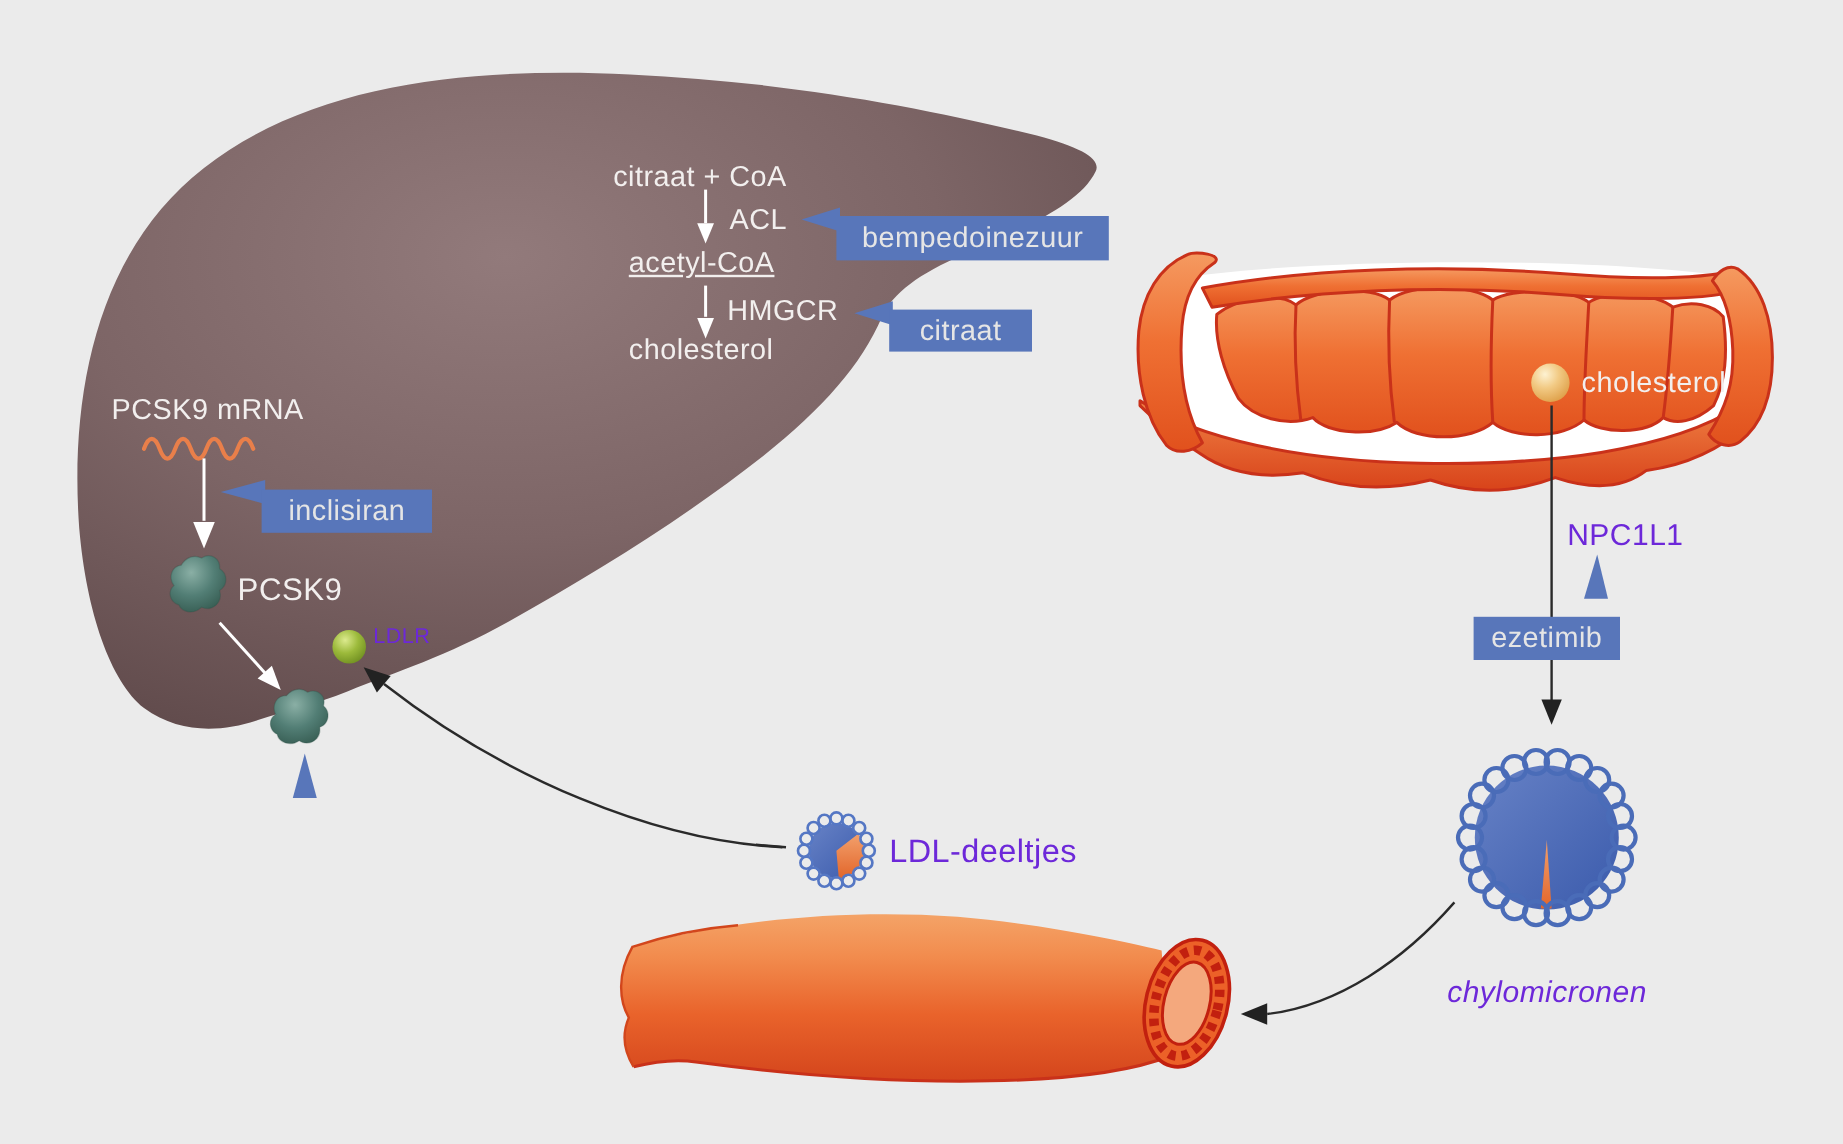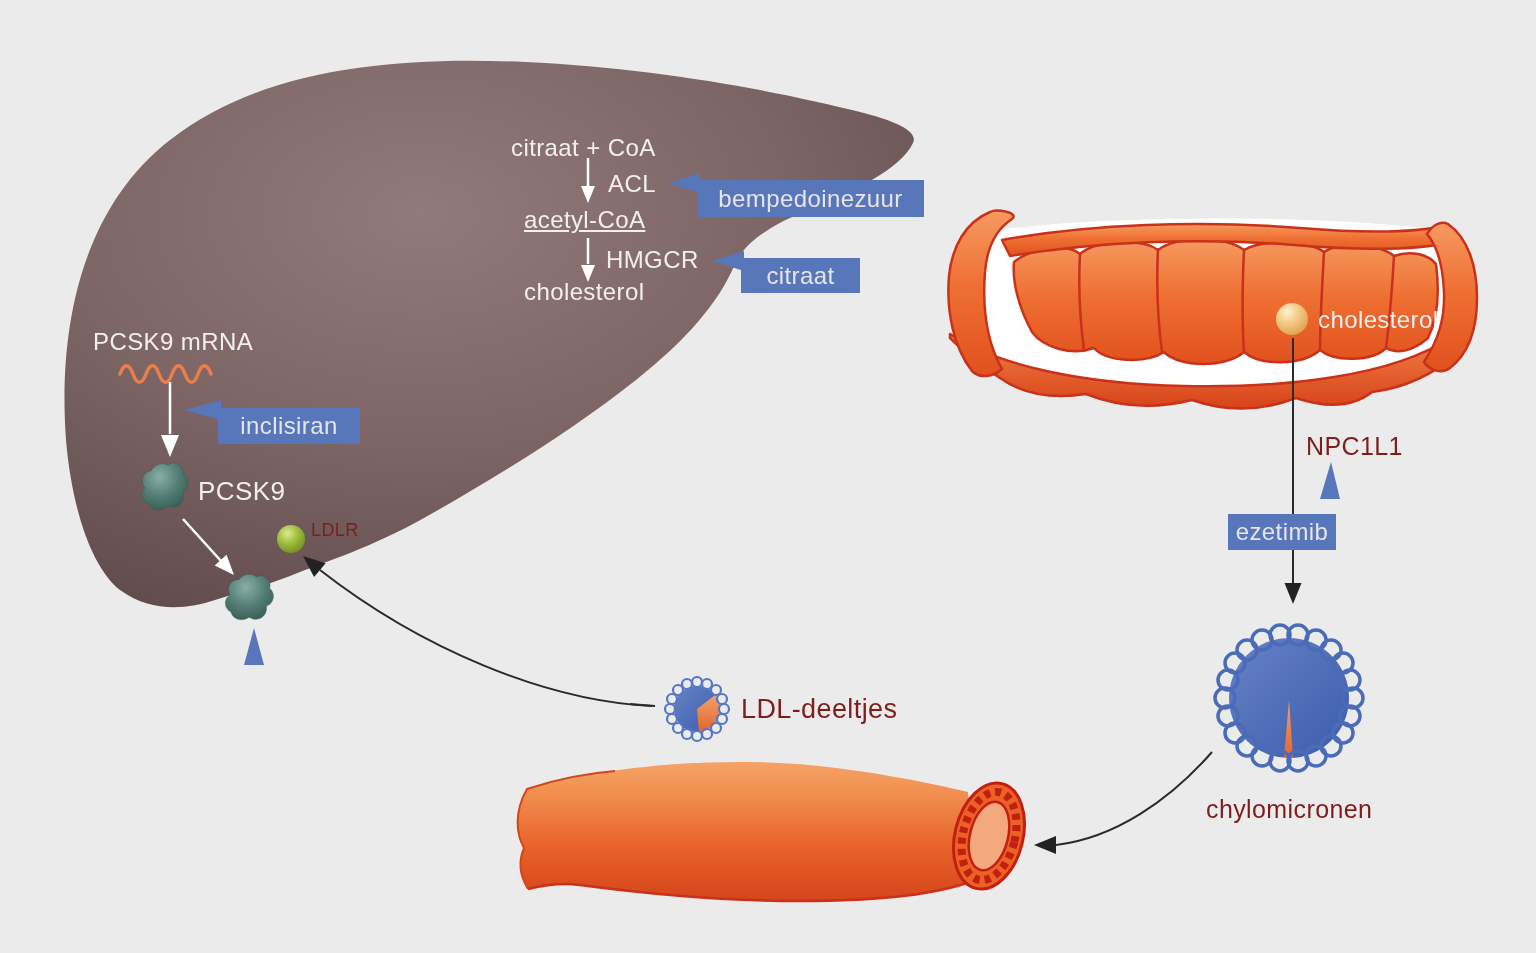--- a/index.html
+++ b/index.html
@@ -1,21 +1,21 @@
 <!DOCTYPE html>
 <html><head>
 <meta charset="utf-8">
 <style>
   html,body{margin:0;padding:0;background:#ebebeb;}
   .canvas{position:relative;width:1536px;height:953px;background:#ebebeb;overflow:hidden;
           font-family:"Liberation Sans",sans-serif;text-align:center;}
   .art{position:absolute;left:0;top:0;}
   .lbl{position:absolute;white-space:nowrap;letter-spacing:.4px;}
   .wtxt{color:#f2efee;font-size:24px;}
-  .ktxt{color:#7f1d1d;font-size:25px;}
+  .ktxt{color:#6d28d9;font-size:25px;}
   .bluebox{position:absolute;background:#5876ba;color:#e5e5e5;font-size:24px;letter-spacing:.4px;
            display:flex;align-items:center;justify-content:center;margin-top:16px;}
 </style>
 </head>
 <body>
 
 <div class="canvas">
 
 <svg class="art" width="1536" height="953" viewBox="0 0 1536 953">
   <defs>
@@ -240,20 +240,20 @@
 <span class="lbl wtxt" style="left:524px;top:206px;text-decoration:underline;">acetyl-CoA</span>
 <span class="lbl wtxt" style="left:606px;top:246px;">HMGCR</span>
 <span class="lbl wtxt" style="left:524px;top:278px;">cholesterol</span>
 <span class="lbl wtxt" style="left:93px;top:328px;">PCSK9 mRNA</span>
 <span class="lbl wtxt" style="left:198px;top:476px;font-size:26px;">PCSK9</span>
 <span class="lbl wtxt" style="left:1318px;top:306px;">cholesterol</span>
 
 <span class="lbl ktxt" style="left:311px;top:520px;font-size:18px;">LDLR</span>
 <span class="lbl ktxt" style="left:1306px;top:432px;">NPC1L1</span>
 <span class="lbl ktxt" style="left:741px;top:694px;font-size:27px;">LDL-deeltjes</span>
-<span class="lbl ktxt" style="left:1206px;top:795px;">chylomicronen</span>
+<span class="lbl ktxt" style="left:1206px;top:813px;font-style:italic;">chylomicronen</span>
 
 <div class="bluebox" style="left:697px;top:164px;width:227px;height:37px;">bempedoinezuur</div>
 <div class="bluebox" style="left:741px;top:242px;width:119px;height:35px;">citraat</div>
 <div class="bluebox" style="left:218px;top:392px;width:142px;height:36px;">inclisiran</div>
-<div class="bluebox" style="left:1228px;top:498px;width:108px;height:36px;">ezetimib</div>
+<div class="bluebox" style="left:1228px;top:498px;width:122px;height:36px;">ezetimib</div>
 
 </div>
 
 </body></html>

